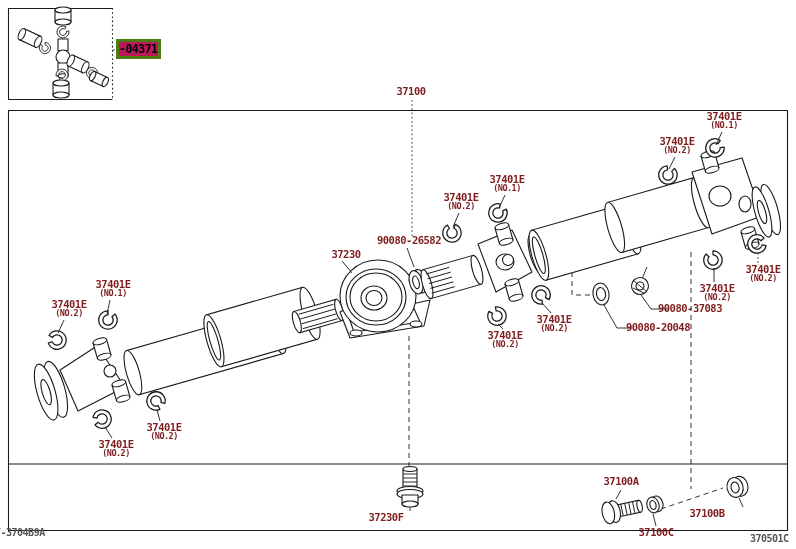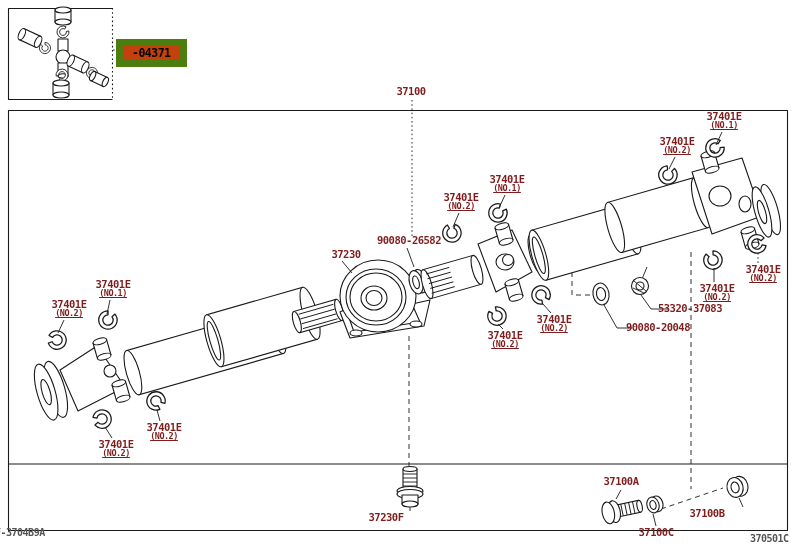--- a/index.html
+++ b/index.html
@@ -7,23 +7,23 @@
          font-family:"DejaVu Sans Mono",monospace;}
   svg{position:absolute;left:0;top:0;}
   .s{fill:#fff;stroke:#1a1a1a;stroke-width:1.1;stroke-linejoin:round;}
   .ln{fill:none;stroke:#1a1a1a;stroke-width:1.1;stroke-linejoin:round;}
   .thin{fill:none;stroke:#1a1a1a;stroke-width:0.9;}
   .dash{stroke-dasharray:5 4;}
   .dot{stroke-dasharray:1.6 2.6;}
   .co{position:absolute;transform:translateX(-50%);text-align:center;color:#7f1d1d;
       line-height:1.05;cursor:pointer;z-index:5;white-space:nowrap;}
   .pn{font-weight:bold;font-size:10.5px;letter-spacing:-0.5px;}
-  .sub{font-weight:bold;font-size:8.5px;letter-spacing:-0.5px;margin-top:-1px;text-decoration:underline;}
-  .hl{position:absolute;left:116px;top:39px;border:7px solid #4d7c0f;background:#c2410c;
-      padding:0 9px;z-index:6;cursor:pointer;}
+  .sub{font-weight:bold;font-size:8.5px;letter-spacing:-0.5px;margin-top:-1px;}
+  .hl{position:absolute;left:116px;top:39px;border:3px solid #4d7c0f;background:#be185d;
+      padding:0 0;z-index:6;cursor:pointer;}
   .hl .pn{font-size:11.5px;}
   .code{position:absolute;font-size:10px;font-weight:bold;letter-spacing:-0.5px;
         color:#555;z-index:5;}
 </style>
 </head>
 <body>
 
 <div id="stage">
 
 <svg width="796" height="549" viewBox="0 0 796 549">
@@ -345,21 +345,21 @@
 </div>
 <div class="co" style="left:505px;top:330px">
   <div class="pn">37401E</div>
   <div class="sub">(NO.2)</div>
 </div>
 <div class="co" style="left:554px;top:314px">
   <div class="pn">37401E</div>
   <div class="sub">(NO.2)</div>
 </div>
 <div class="co" style="left:690px;top:303px">
-  <div class="pn">53320-37083</div>
+  <div class="pn">90080-37083</div>
 </div>
 <div class="co" style="left:658px;top:322px">
   <div class="pn">90080-20048</div>
 </div>
 <div class="co" style="left:763px;top:264px">
   <div class="pn">37401E</div>
   <div class="sub">(NO.2)</div>
 </div>
 <div class="co" style="left:717px;top:283px">
   <div class="pn">37401E</div>

